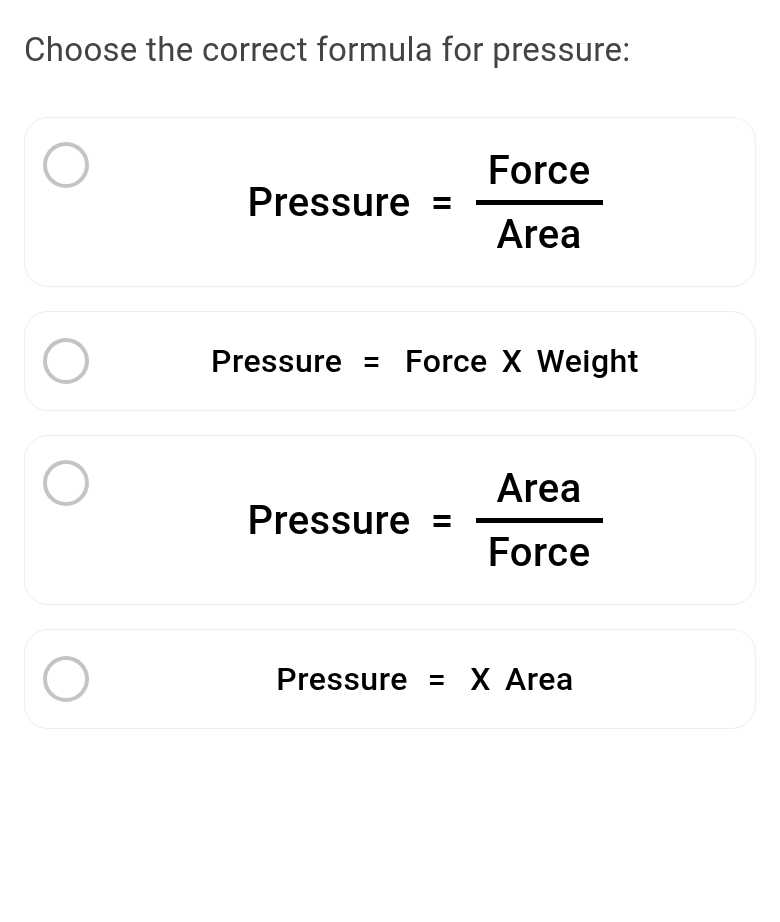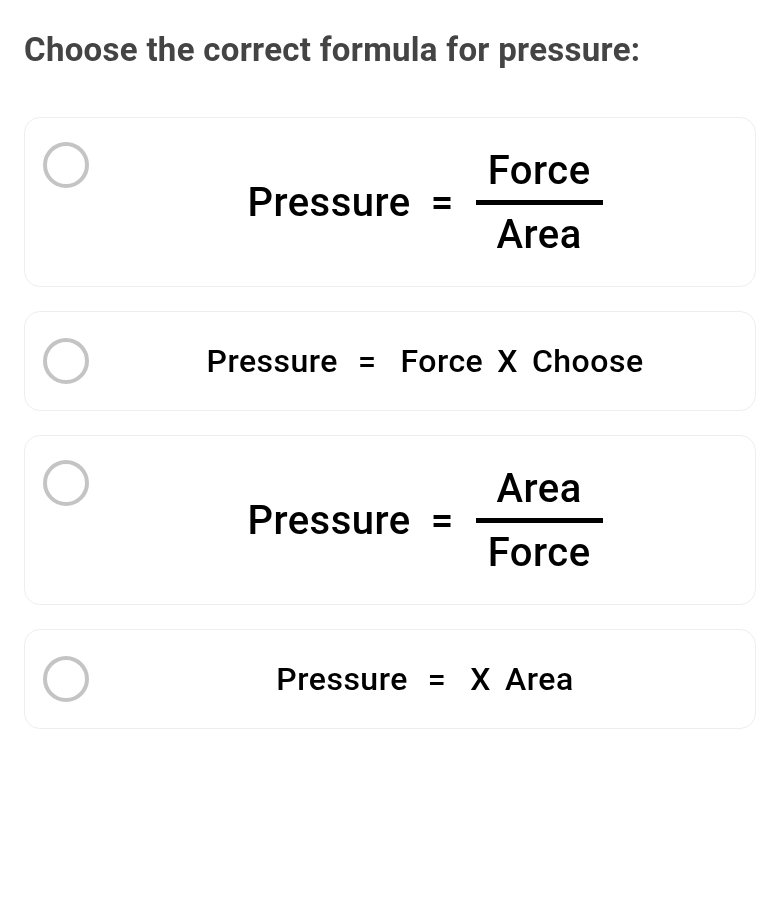--- a/index.html
+++ b/index.html
@@ -5,30 +5,30 @@
   * { box-sizing: border-box; margin: 0; padding: 0; }
   body {
     font-family: -apple-system, BlinkMacSystemFont, 'Segoe UI', Roboto, Arial, sans-serif;
     background: #ffffff;
     width: 780px;
     padding: 30px 24px;
     color: #333333;
   }
   .question {
     font-size: 33px;
-    font-weight: 700;
+    font-weight: 400;
     color: #444444;
     margin-bottom: 48px;
     letter-spacing: 0.3px;
   }
   .option {
     display: flex;
     align-items: center;
     border: 1px solid #eeeeee;
-    border-radius: 16px;
+    border-radius: 24px;
     padding: 16px 18px;
     margin-bottom: 24px;
     min-height: 100px;
     cursor: pointer;
   }
   .option.tall {
     min-height: 170px;
   }
   .radio {
     width: 46px;
@@ -110,21 +110,21 @@
 </div>
 
 <div class="option">
   <div class="radio"></div>
   <div class="formula-area">
     <div class="formula small">
       <span class="lhs">Pressure</span>
       <span class="eq">=</span>
       <span class="rhs-inline">Force</span>
       <span class="times">X</span>
-      <span>Choose</span>
+      <span>Weight</span>
     </div>
   </div>
 </div>
 
 <div class="option tall">
   <div class="radio"></div>
   <div class="formula-area">
     <div class="formula">
       <span class="lhs">Pressure</span>
       <span class="eq">=</span>

